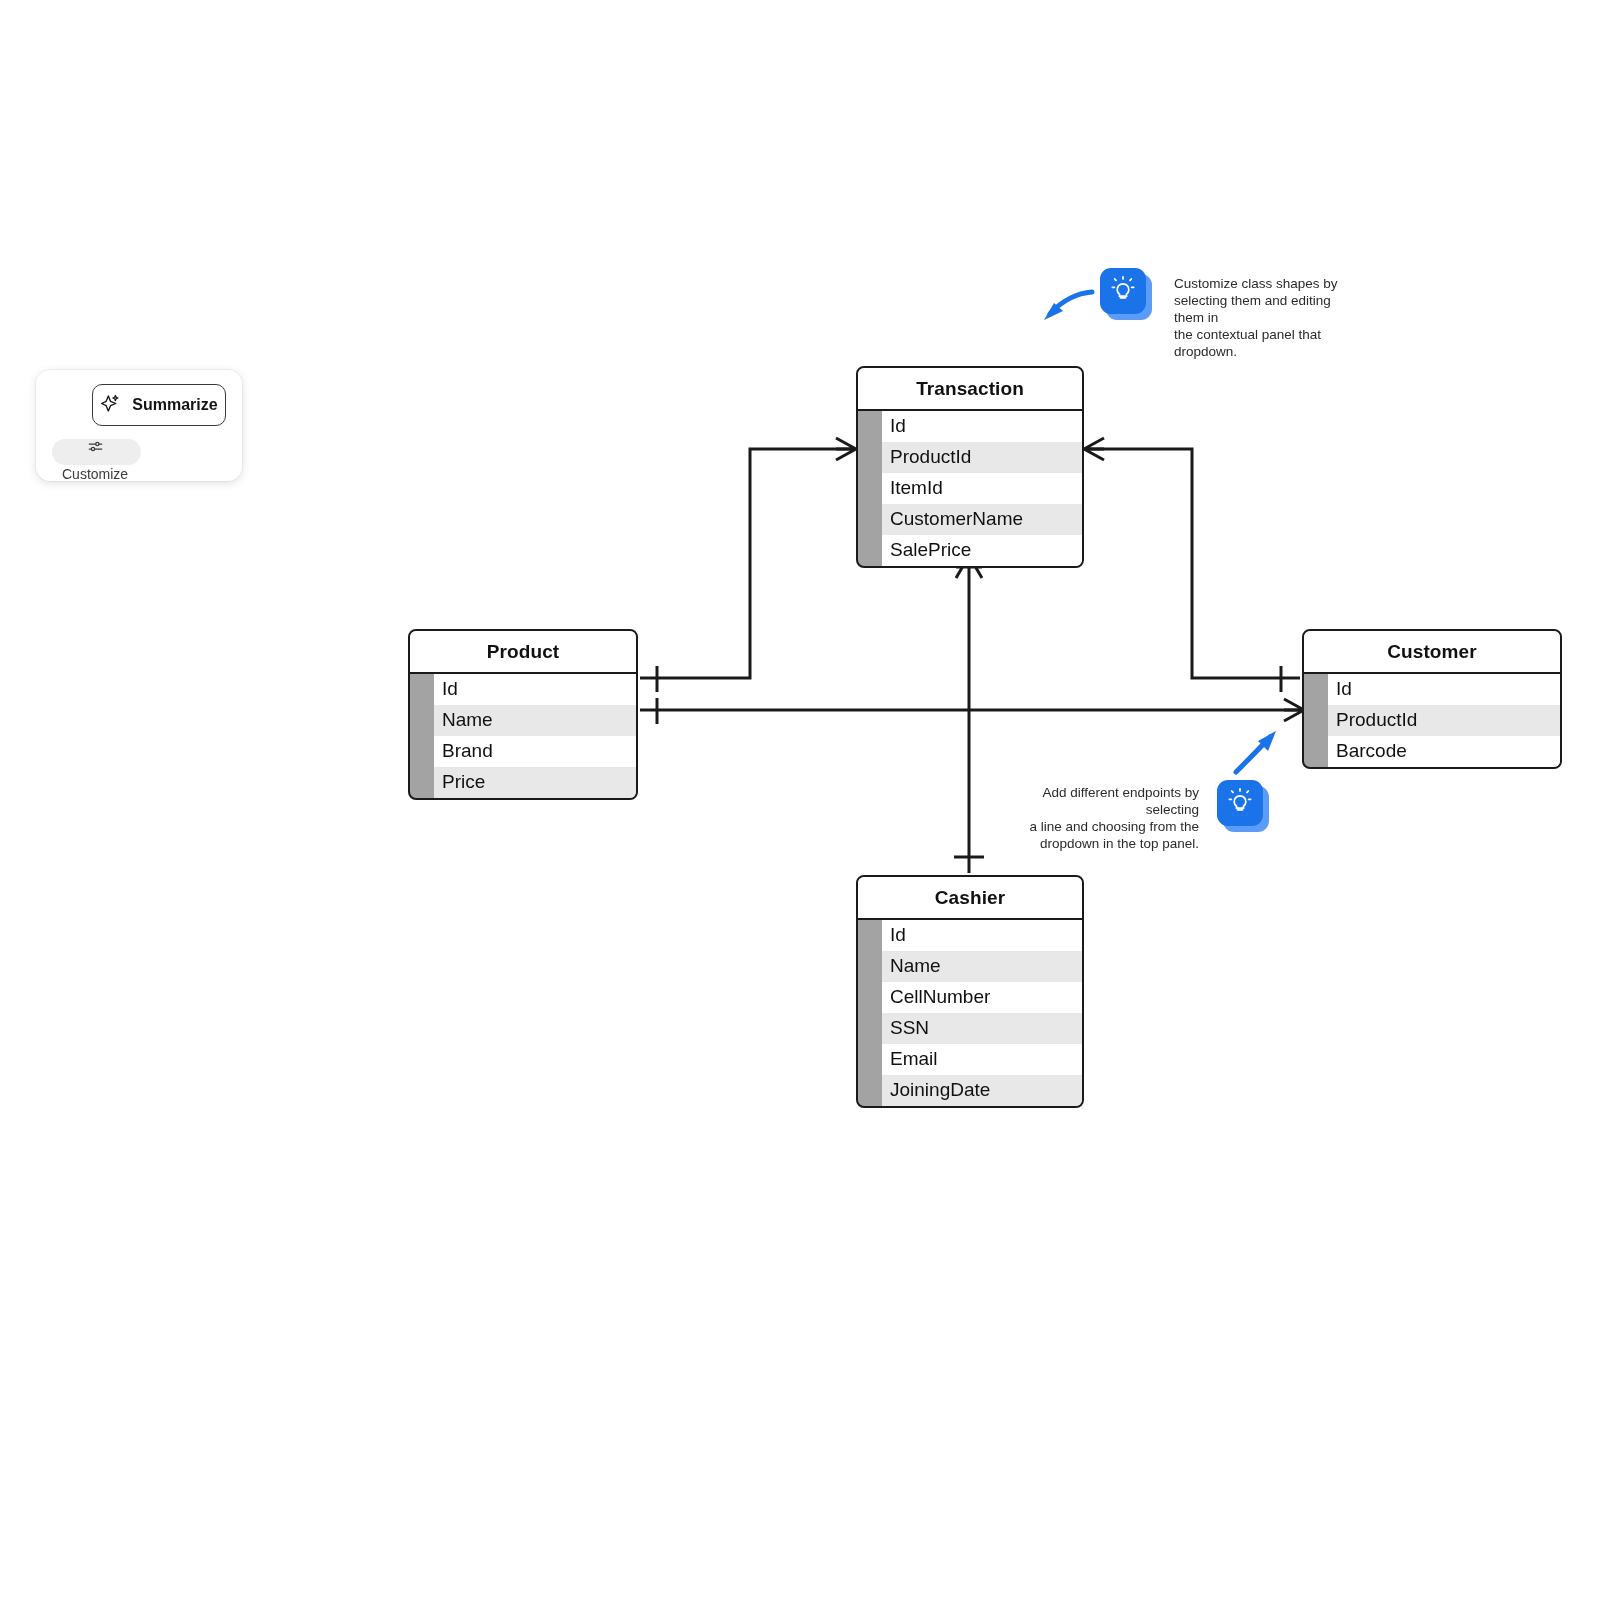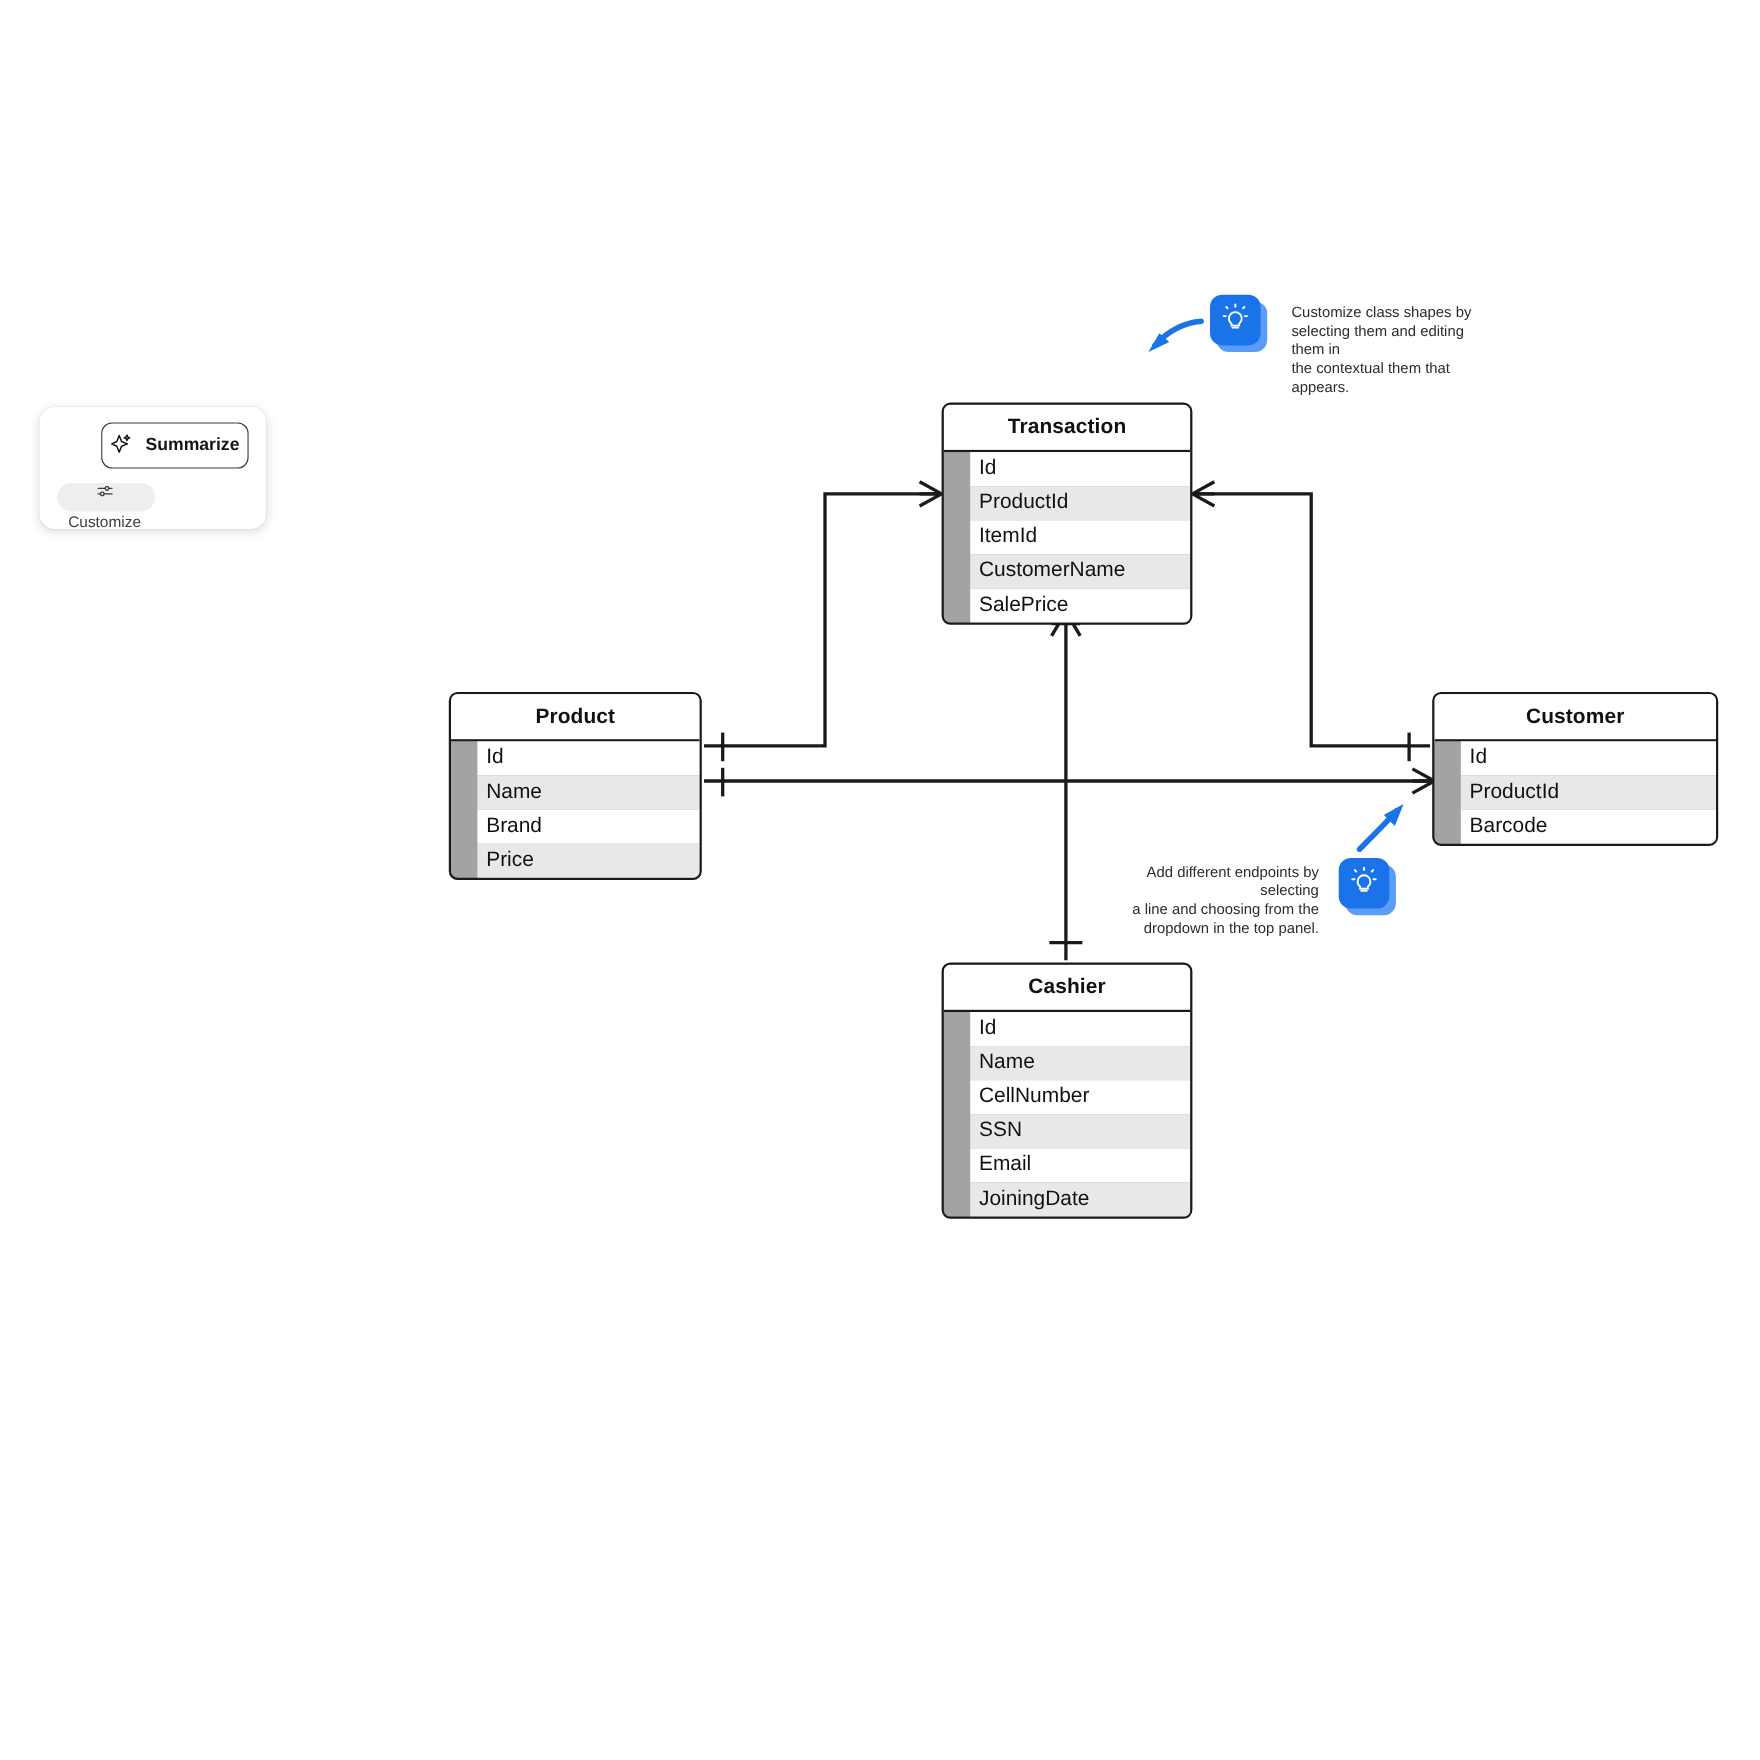--- a/index.html
+++ b/index.html
@@ -290,21 +290,21 @@
             <line x1="21.1" y1="10.6" x2="19.4" y2="10.6"></line>
             <line x1="6" y1="4.6" x2="4.9" y2="3.4"></line>
             <line x1="18" y1="4.6" x2="19.1" y2="3.4"></line>
           </svg>
         </span>
       </div>
     </div>
     <div class="tip-text">
       <div>Customize class shapes by</div>
       <div>selecting them and editing them in</div>
-      <div>the contextual them that appears.</div>
+      <div>the contextual panel that dropdown.</div>
     </div>
   </div>
 
   <div class="tip" id="tip-endpoints">
     <div class="tip-text">
       <div>Add different endpoints by selecting</div>
       <div>a line and choosing from the</div>
       <div>dropdown in the top panel.</div>
     </div>
     <div class="tip-badge">

